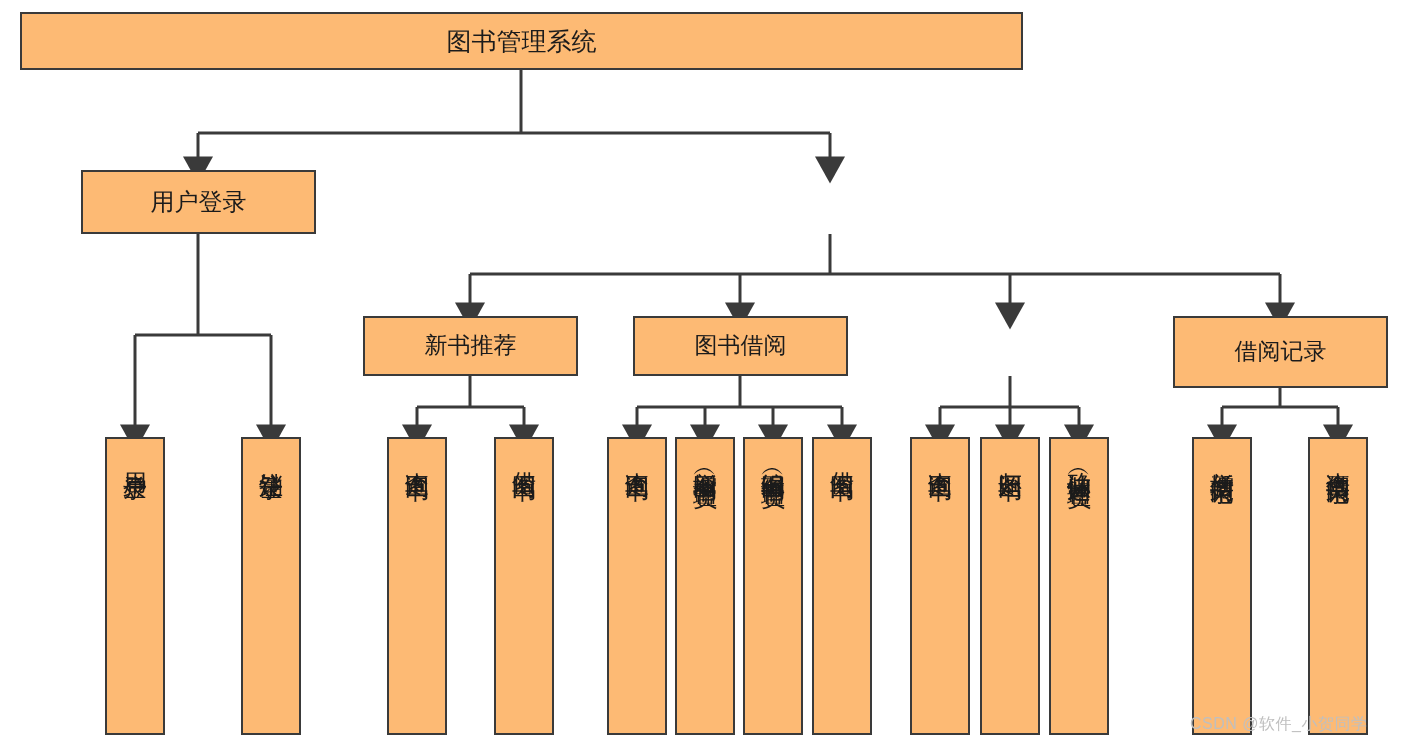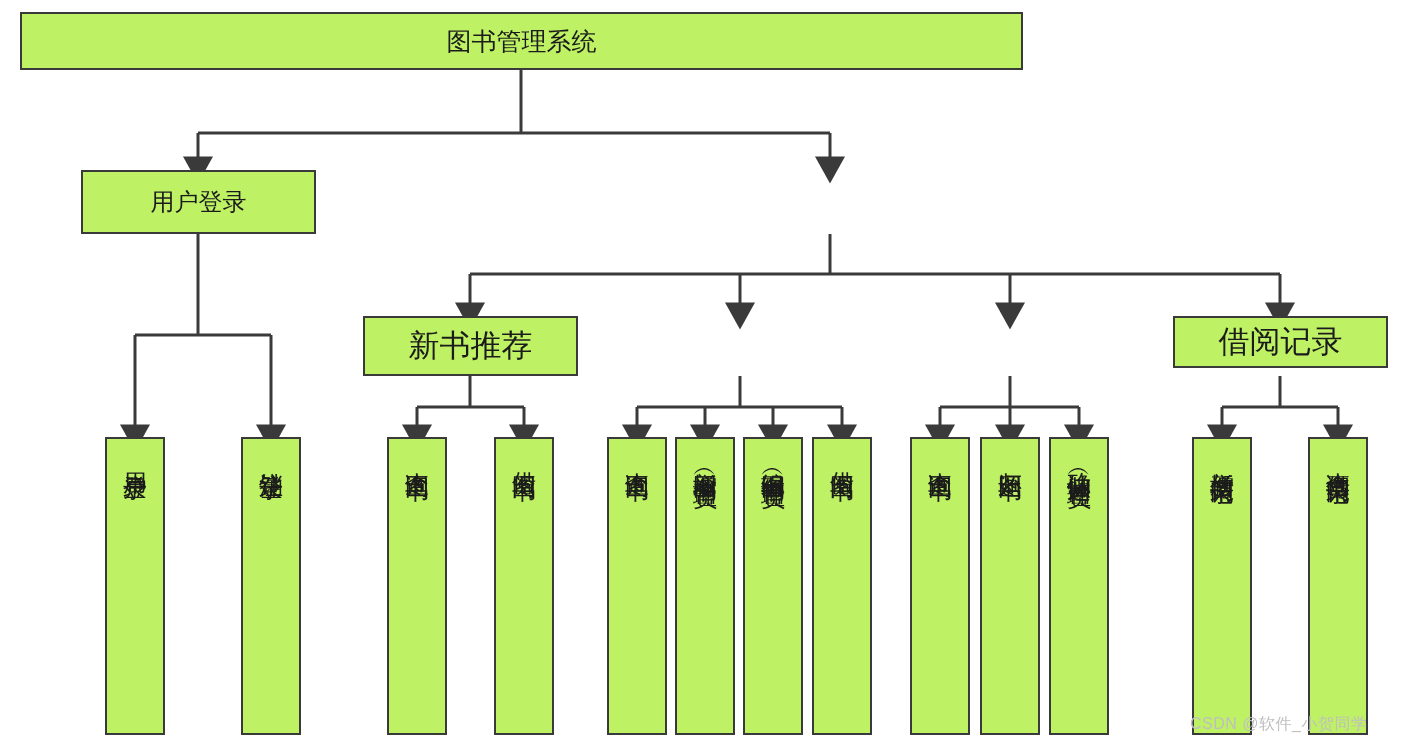--- a/index.html
+++ b/index.html
@@ -21,36 +21,36 @@
     position: absolute;
     left: 0;
     top: 0;
     width: 1405px;
     height: 747px;
     pointer-events: none;
   }
   .node {
     position: absolute;
     box-sizing: border-box;
-    background: #bef264;
+    background: #fdba74;
     border: 2px solid #3a3a3a;
     display: flex;
     align-items: center;
     justify-content: center;
     color: #1b1b1b;
   }
   .node .lbl {
     display: block;
     text-align: center;
     line-height: 1.12;
     white-space: nowrap;
   }
   .node-root .lbl { font-size: 25px; }
   .node-l2 .lbl  { font-size: 24px; }
-  .node-l3 .lbl  { font-size: 31px; }
+  .node-l3 .lbl  { font-size: 23px; }
   .node-leaf {
     align-items: flex-start;
     padding-top: 14px;
   }
   .node-leaf .lbl {
     writing-mode: vertical-rl;
     text-orientation: upright;
     font-size: 24px;
     letter-spacing: 2px;
     line-height: 1.0;
@@ -123,21 +123,24 @@
     <span class="lbl">图书管理系统</span>
   </div>
 
   <div class="node node-l2" style="left:81px; top:170px; width:235px; height:64px;">
     <span class="lbl">用户登录</span>
   </div>
 
   <div class="node node-l3" style="left:363px; top:316px; width:215px; height:60px;">
     <span class="lbl">新书推荐</span>
   </div>
-  <div class="node node-l3" style="left:1173px; top:316px; width:215px; height:52px;">
+  <div class="node node-l3" style="left:633px; top:316px; width:215px; height:60px;">
+    <span class="lbl">图书借阅</span>
+  </div>
+  <div class="node node-l3" style="left:1173px; top:316px; width:215px; height:72px;">
     <span class="lbl">借阅记录</span>
   </div>
 
   <div class="node node-leaf" style="left:105px; top:437px; width:60px; height:298px;">
     <span class="lbl">用户登录</span>
   </div>
   <div class="node node-leaf" style="left:241px; top:437px; width:60px; height:298px;">
     <span class="lbl">注销登录</span>
   </div>
 

